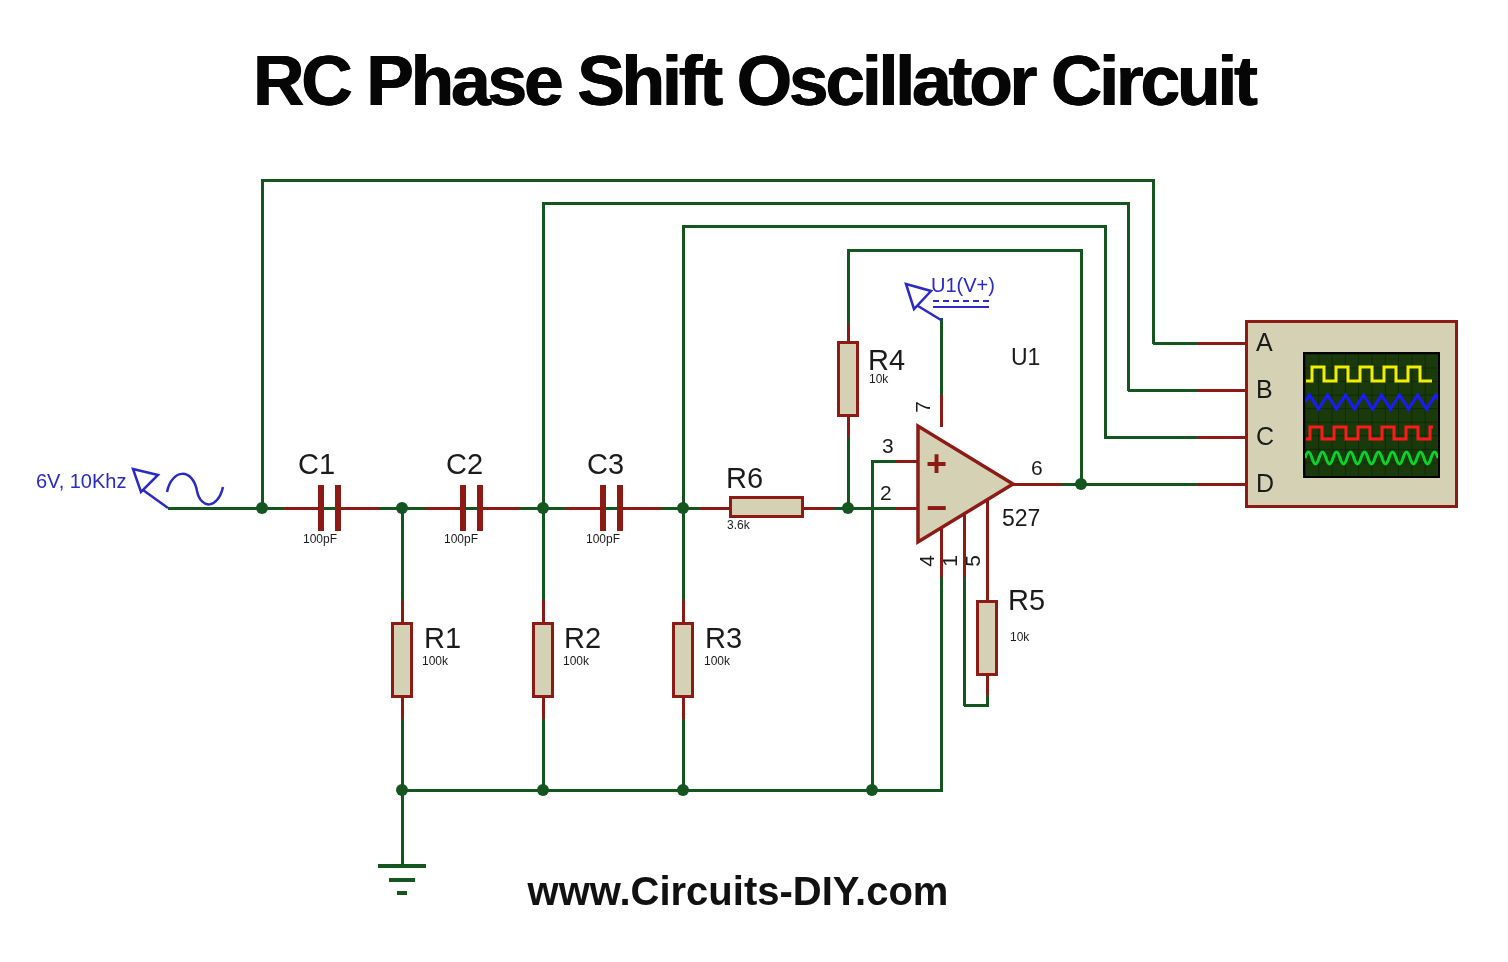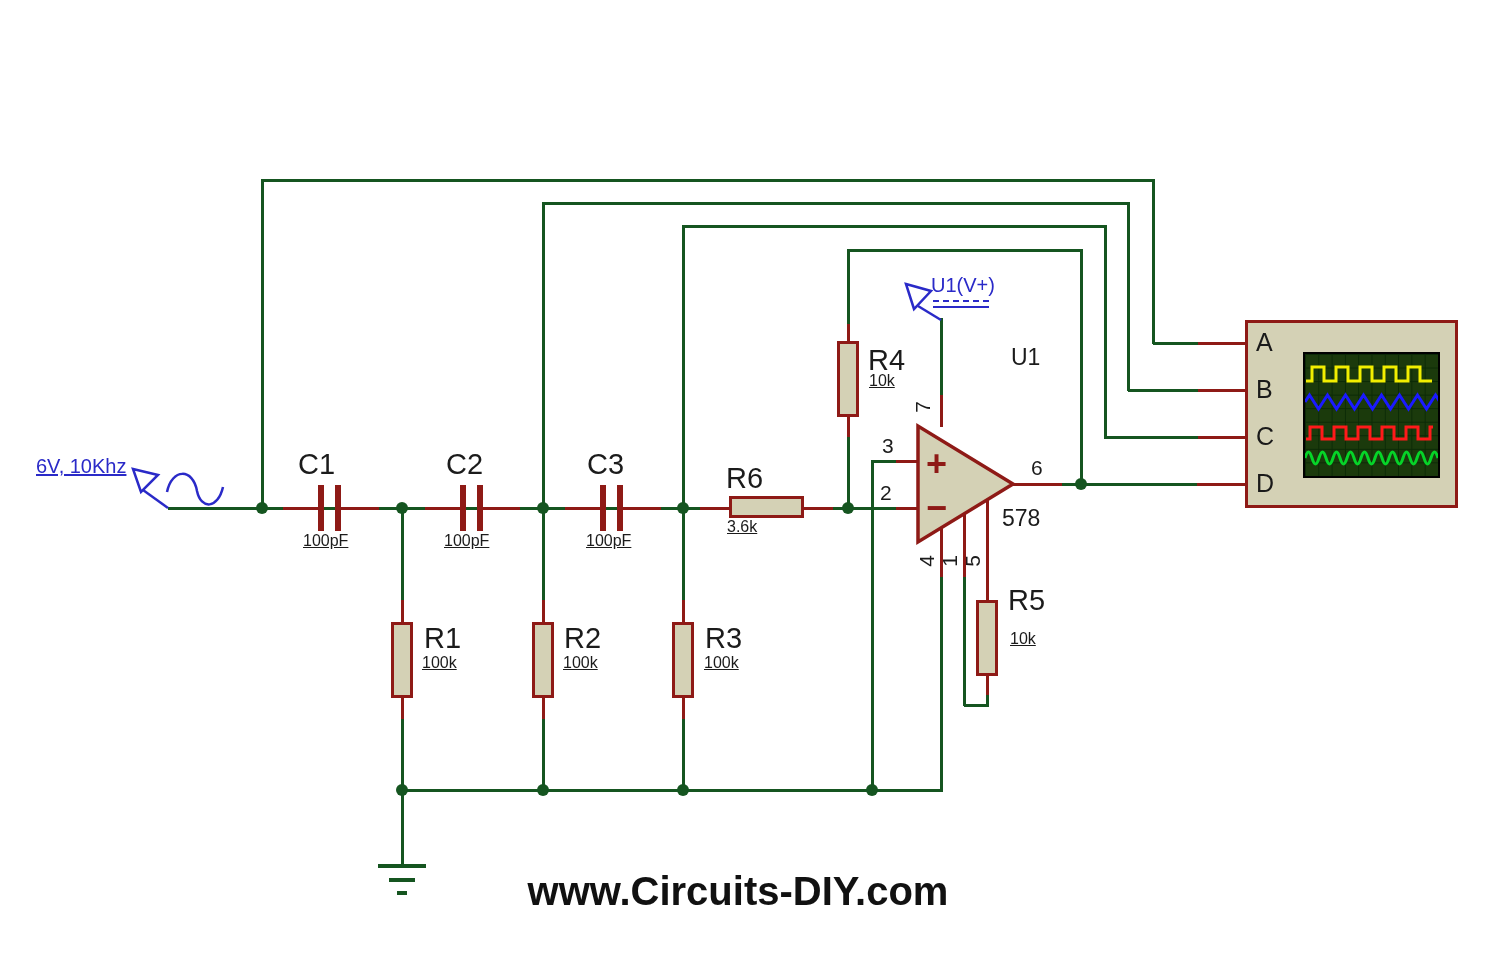--- a/index.html
+++ b/index.html
@@ -10,21 +10,21 @@
   .wh{height:3px;background:#155520;}
   .wv{width:3px;background:#155520;}
   .ph{height:3px;background:#8e1a16;}
   .pv{width:3px;background:#8e1a16;}
   .dot{position:absolute;width:12px;height:12px;border-radius:50%;background:#155520;}
   
   .res{position:absolute;background:#d4d1b5;border:3px solid #8e1a16;box-sizing:border-box;}
   .plate{position:absolute;width:6px;height:46px;background:#8e1a16;}
   .lbl{position:absolute;color:#1b1b1b;white-space:nowrap;}
   .ref{font-size:29px;text-align:center;}
-  .val{font-size:16px;text-decoration:underline;}
+  .val{font-size:12px;}
   .pin{font-size:21px;color:#1b1b1b;position:absolute;}
   .rot{transform:rotate(-90deg);transform-origin:center center;}
   .blue{color:#2a2ac8;}
   
   #title{position:absolute;top:40px;left:0;width:100%;text-align:center;font-size:71px;
          font-weight:bold;letter-spacing:-3px;color:#060606;
          text-shadow:0.6px 0 0 currentColor,-0.6px 0 0 currentColor;}
   #footer{position:absolute;top:869px;left:0;width:100%;text-align:center;font-size:40px;
           font-weight:bold;color:#111;transform:translateX(-16px);}
   
@@ -40,20 +40,21 @@
   .gbar{position:absolute;background:#155520;}
   #overlay{position:absolute;left:0;top:0;}
   .udash{position:absolute;border-top:2px dashed #2a2ac8;height:0;}
   .usolid{position:absolute;border-top:2px solid #2a2ac8;height:0;}
 </style>
 </head>
 <body>
 
 <div id="canvas">
 
+  <div id="title">RC Phase Shift Oscillator Circuit</div>
 
   <div class="wh" style="left:262px;top:179px;width:892px;"></div>
   <div class="wh" style="left:543px;top:202px;width:586px;"></div>
   <div class="wh" style="left:683px;top:225px;width:423px;"></div>
   <div class="wh" style="left:848px;top:249px;width:234px;"></div>
 
   <div class="wv" style="left:261px;top:179px;height:331px;"></div>
   <div class="wv" style="left:542px;top:202px;height:308px;"></div>
   <div class="wv" style="left:682px;top:225px;height:285px;"></div>
 
@@ -157,21 +158,21 @@
     <text x="926" y="520" font-size="36" font-weight="bold" fill="#8e1a16">−</text>
 
     <polygon points="133,469 158,475 141,492" fill="none" stroke="#2a2ac8" stroke-width="2.5"></polygon>
     <line x1="143" y1="490" x2="168" y2="508" stroke="#2a2ac8" stroke-width="2.5"></line>
     <path d="M 167 492 c 5,-24 26,-24 30,-1 c 4,19 21,18 26,-4" fill="none" stroke="#2a2ac8" stroke-width="2.5"></path>
 
     <polygon points="906,284 931,291 914,309" fill="none" stroke="#2a2ac8" stroke-width="2.5"></polygon>
     <line x1="918" y1="306" x2="941" y2="320" stroke="#2a2ac8" stroke-width="2.5"></line>
   </svg>
 
-  <div class="lbl blue" style="left:36px;top:455px;font-size:20px;text-decoration:underline;">6V, 10Khz</div>
+  <div class="lbl blue" style="left:36px;top:470px;font-size:20px;">6V, 10Khz</div>
   <div class="lbl blue" style="left:931px;top:274px;font-size:20px;">U1(V+)</div>
   <div class="udash" style="left:933px;top:300px;width:56px;"></div>
   <div class="usolid" style="left:933px;top:306px;width:56px;"></div>
 
   <div class="lbl ref" style="left:298px;top:448px;">C1</div>
   <div class="lbl val" style="left:303px;top:532px;">100pF</div>
   <div class="lbl ref" style="left:446px;top:448px;">C2</div>
   <div class="lbl val" style="left:444px;top:532px;">100pF</div>
   <div class="lbl ref" style="left:587px;top:448px;">C3</div>
   <div class="lbl val" style="left:586px;top:532px;">100pF</div>
@@ -185,21 +186,21 @@
   <div class="lbl val" style="left:563px;top:654px;">100k</div>
   <div class="lbl ref" style="left:705px;top:622px;">R3</div>
   <div class="lbl val" style="left:704px;top:654px;">100k</div>
 
   <div class="lbl ref" style="left:868px;top:344px;">R4</div>
   <div class="lbl val" style="left:869px;top:372px;">10k</div>
   <div class="lbl ref" style="left:1008px;top:584px;">R5</div>
   <div class="lbl val" style="left:1010px;top:630px;">10k</div>
 
   <div class="lbl" style="left:1011px;top:344px;font-size:23px;">U1</div>
-  <div class="lbl" style="left:1002px;top:505px;font-size:23px;">578</div>
+  <div class="lbl" style="left:1002px;top:505px;font-size:23px;">527</div>
 
   <div class="pin" style="left:882px;top:434px;">3</div>
   <div class="pin" style="left:880px;top:481px;">2</div>
   <div class="pin" style="left:1031px;top:456px;">6</div>
   <div class="pin rot" style="left:917px;top:395px;">7</div>
   <div class="pin rot" style="left:921px;top:549px;">4</div>
   <div class="pin rot" style="left:944px;top:549px;">1</div>
   <div class="pin rot" style="left:967px;top:549px;">5</div>
 
   <div id="scope-body"></div>

